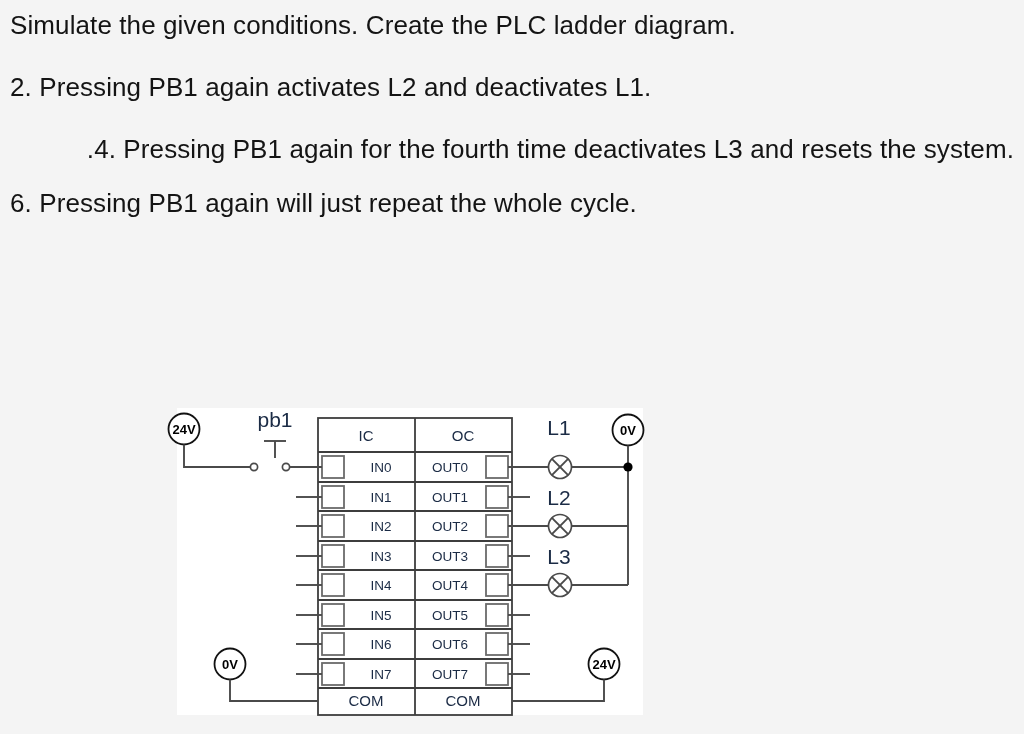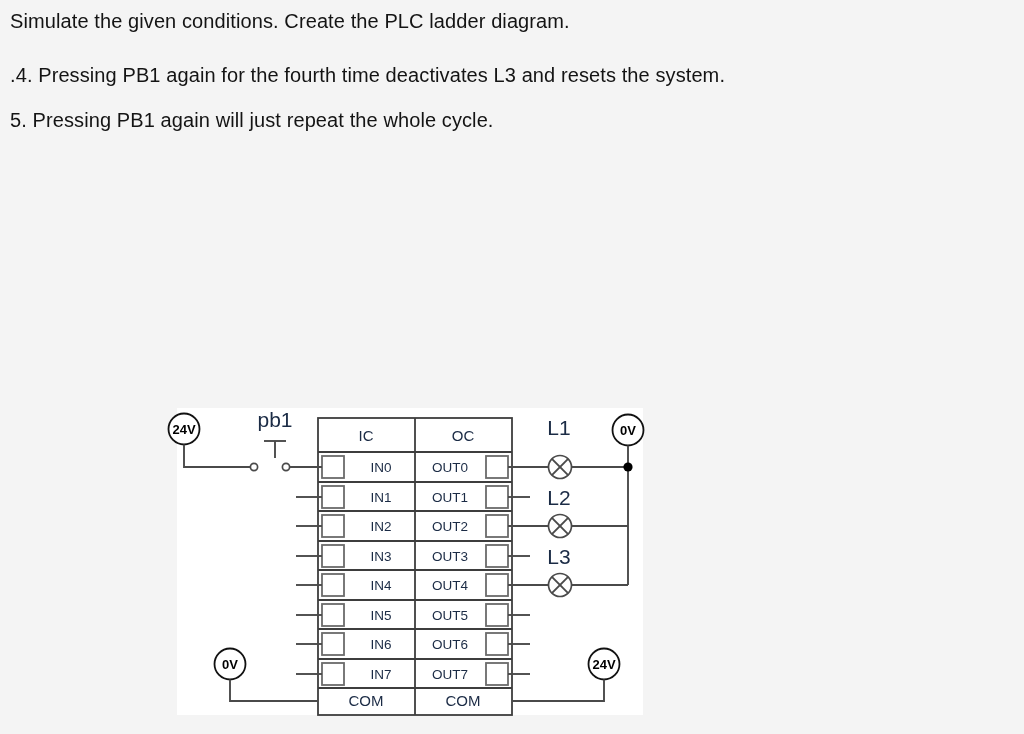--- a/index.html
+++ b/index.html
@@ -23,30 +23,30 @@
     height: 734px;
     background: #f4f4f4;
   }
   .prompt-block {
     position: absolute;
     left: 10px;
     top: 8px;
     width: 1004px;
   }
   .prompt-line {
-    font-size: 20px;
+    font-size: 26px;
     line-height: 1.38;
     letter-spacing: 0.1px;
     color: #141414;
     margin: 0 0 18px 0;
     white-space: pre-wrap;
   }
   .prompt-line.tight { margin-bottom: 18px; }
   .prompt-line.gap { margin-bottom: 26px; }
-  .prompt-line.wrapline { margin-bottom: 18px; }
+  .prompt-line.wrapline { margin-bottom: 18px; text-align: right; }
 
   
   #diagram-wrap {
     position: absolute;
     left: 0;
     top: 398px;
     width: 1024px;
     height: 336px;
   }
   #diagram-panel {
@@ -126,22 +126,23 @@
     fill: #000000;
   }
 </style>
 </head>
 <body>
 
 <div id="page">
 
   <div class="prompt-block">
     <p class="prompt-line gap">Simulate the given conditions. Create the PLC ladder diagram.</p>
+    <p class="prompt-line gap">2. Pressing PB1 again activates L2 and deactivates L1.</p>
     <p class="prompt-line wrapline">.4. Pressing PB1 again for the fourth time deactivates L3 and resets the system.</p>
-    <p class="prompt-line">5. Pressing PB1 again will just repeat the whole cycle.</p>
+    <p class="prompt-line">6. Pressing PB1 again will just repeat the whole cycle.</p>
   </div>
 
   <div id="diagram-wrap">
     <div id="diagram-panel"></div>
 
     <svg id="diagram-svg" width="1024" height="336" viewBox="0 0 1024 336">
 
       <g>
         <rect x="318" y="20" width="194" height="297" class="module-line" fill="#ffffff"></rect>
 

